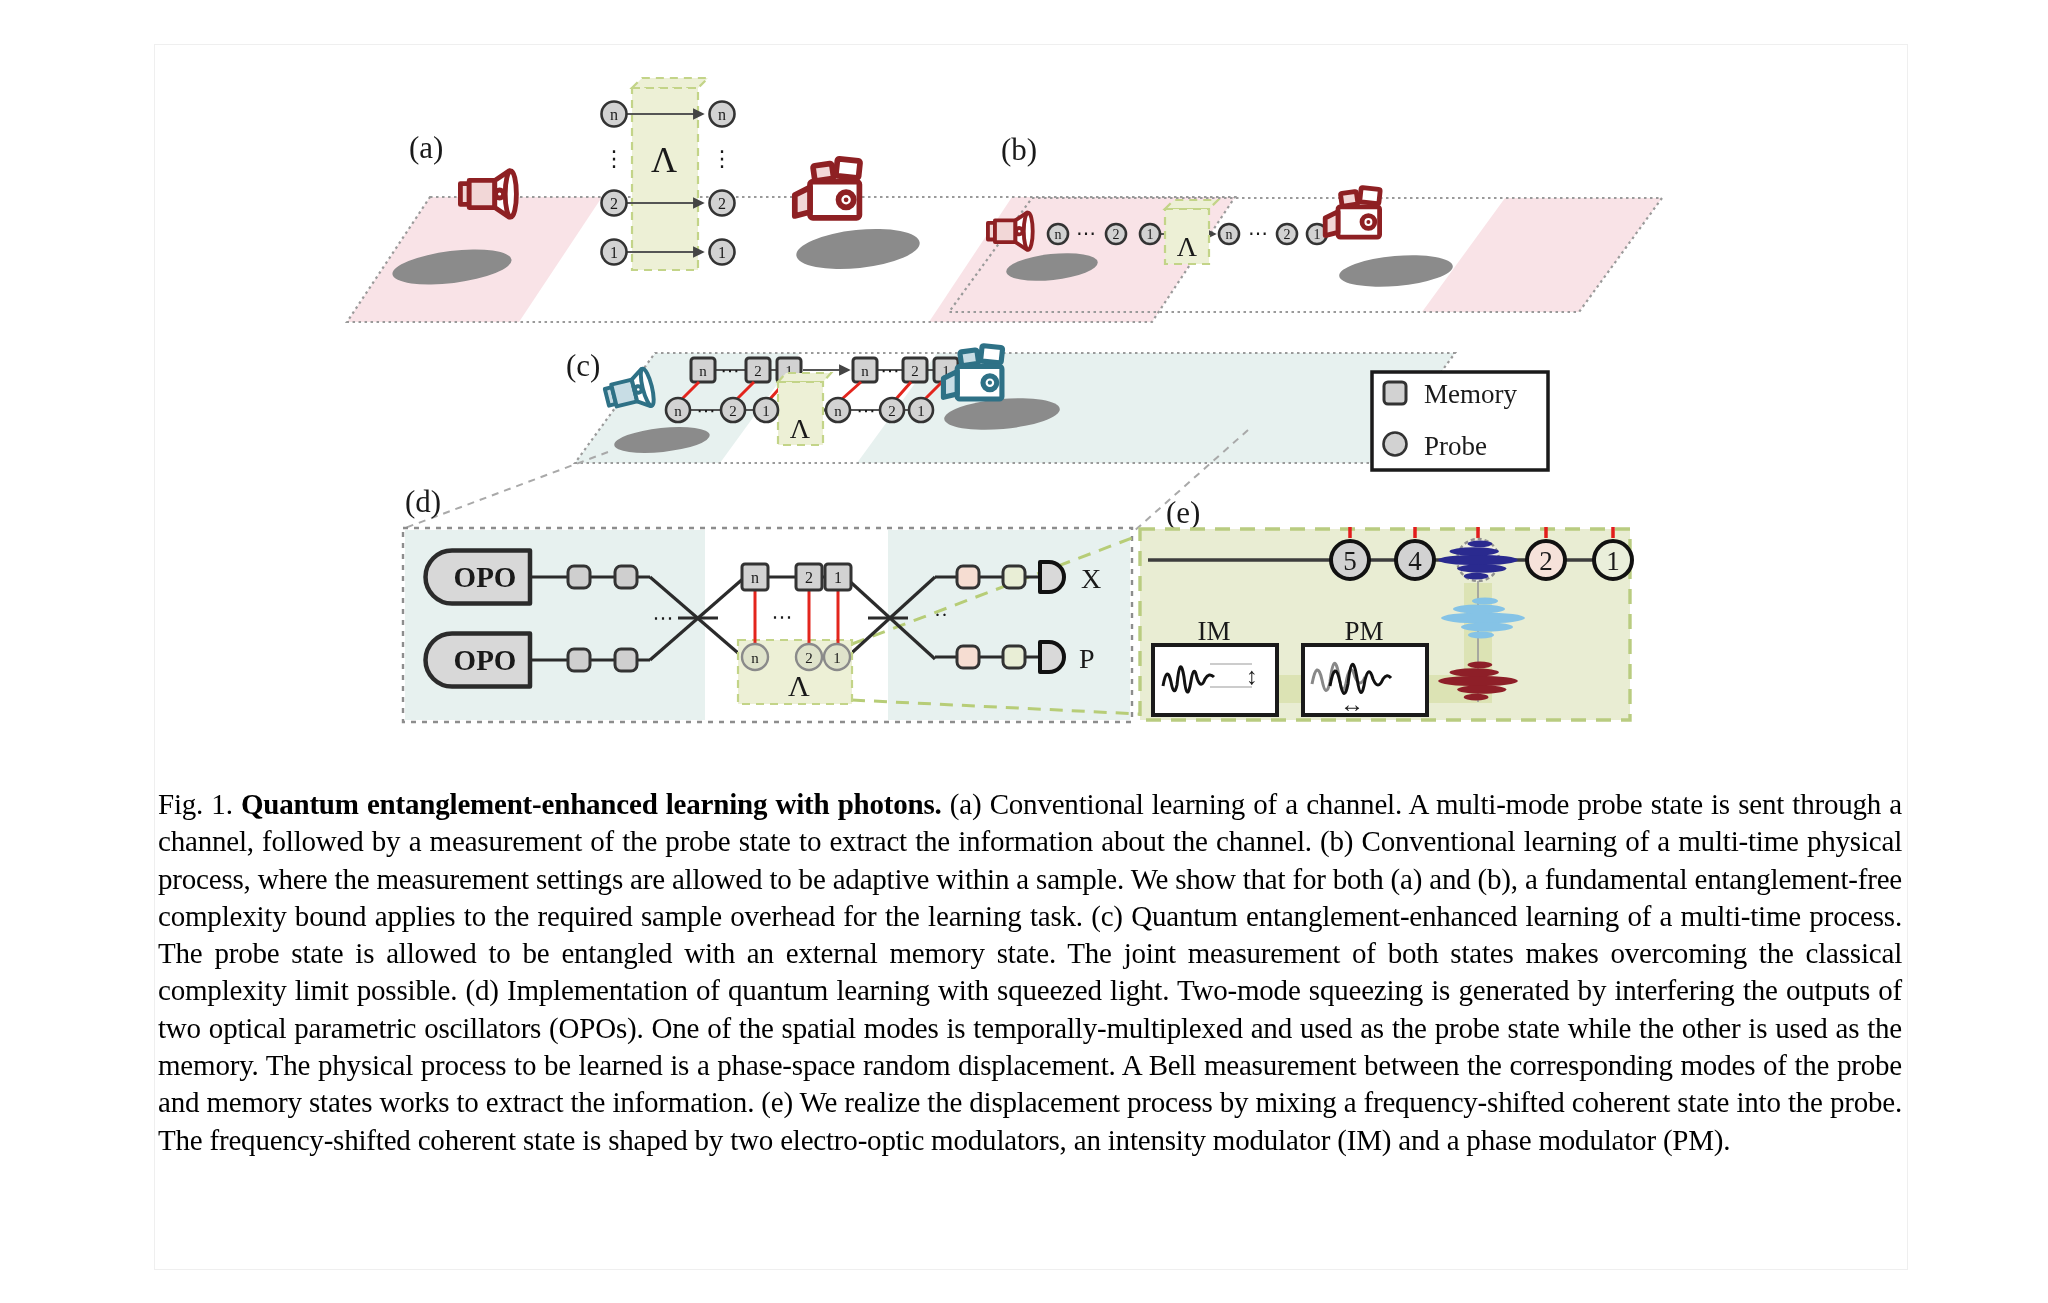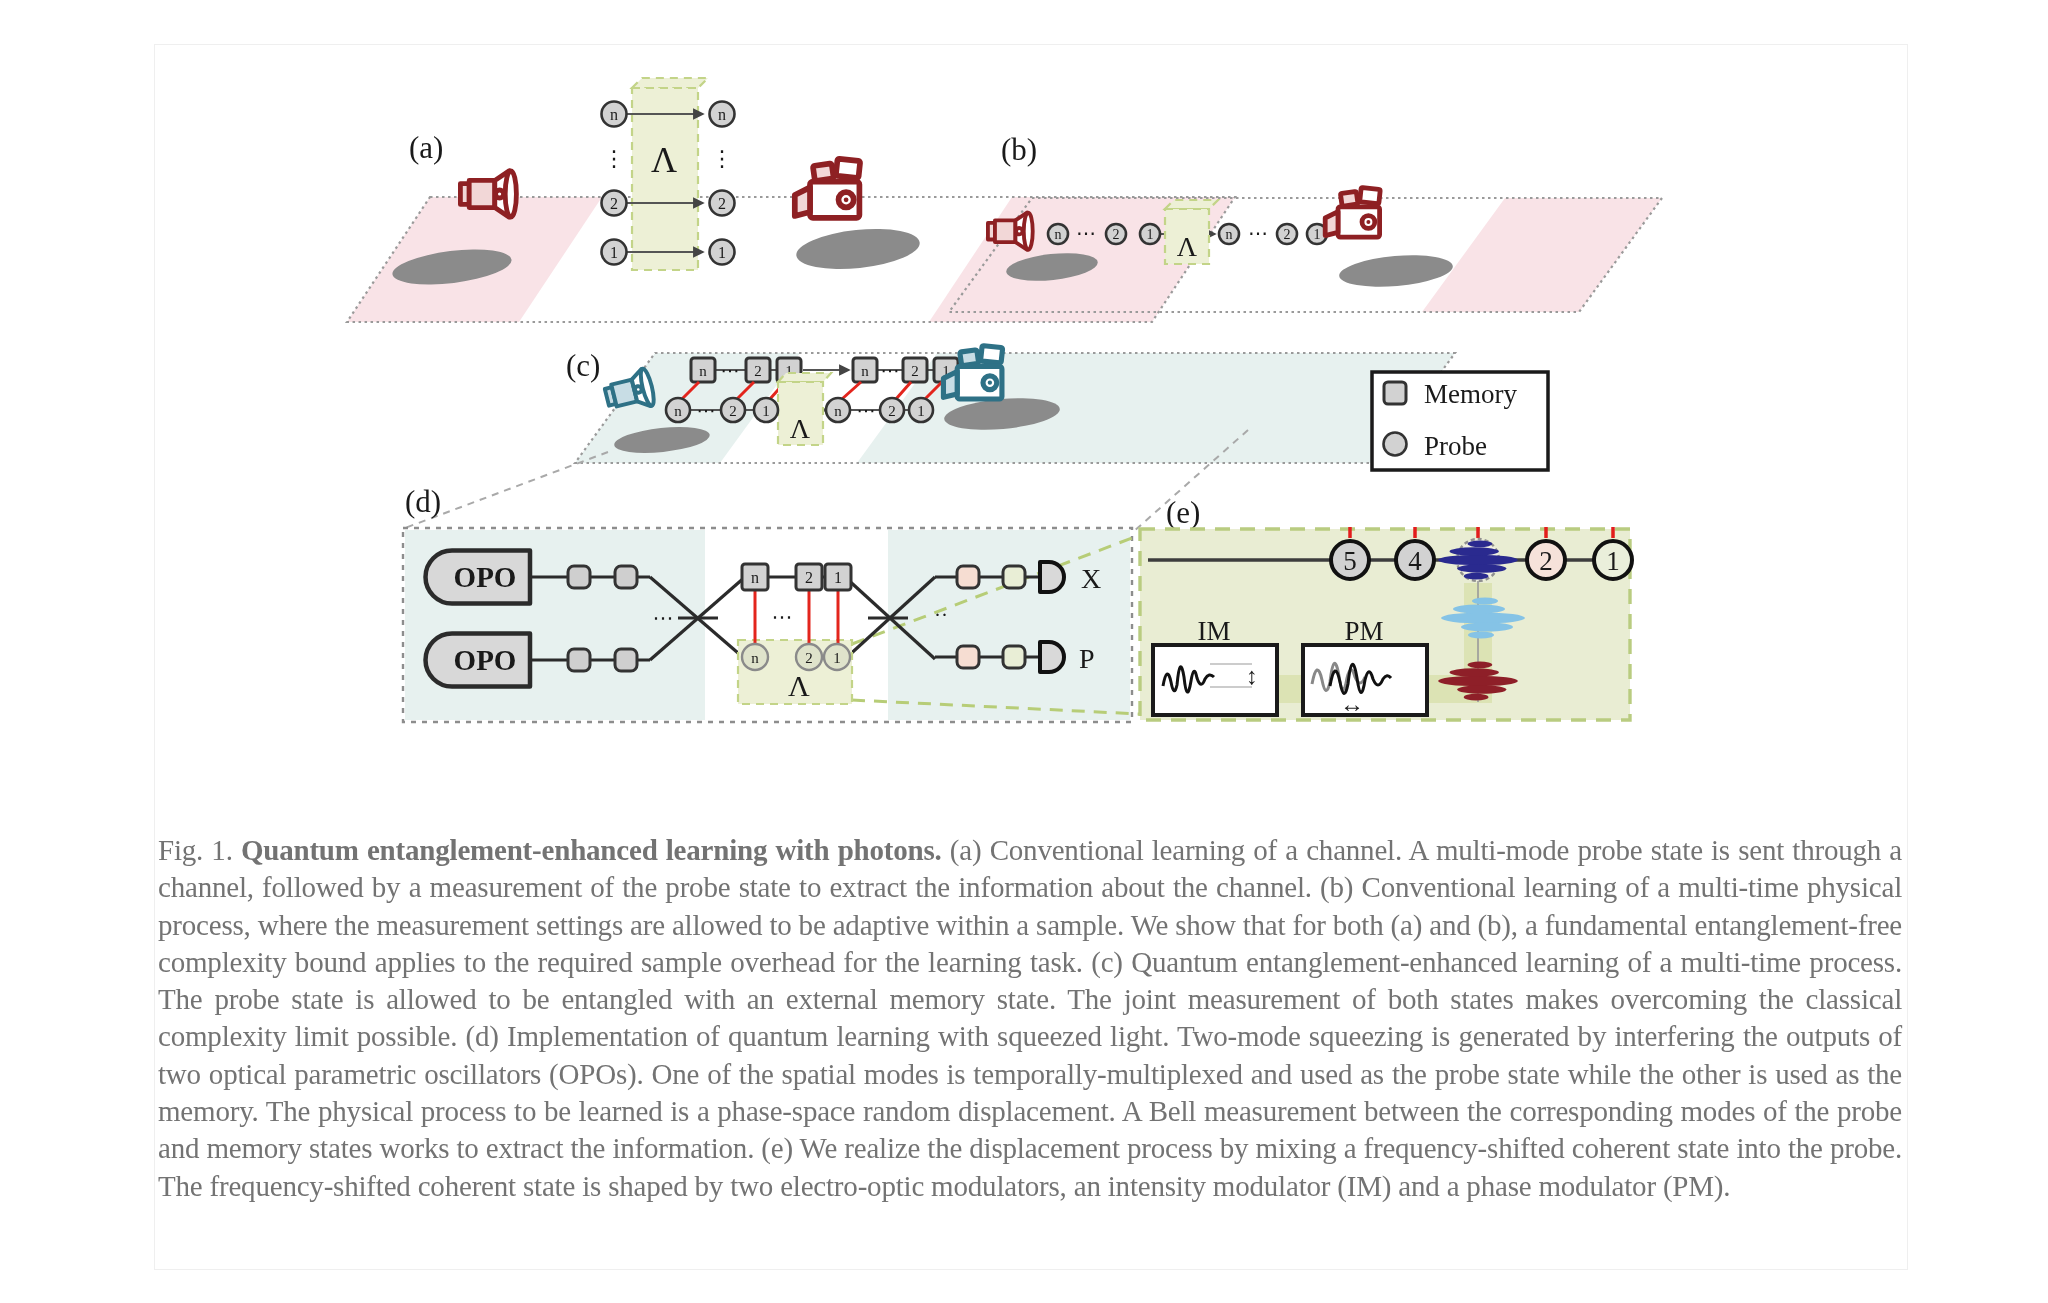--- a/index.html
+++ b/index.html
@@ -18,21 +18,21 @@
   .circ{fill:#d2d2d2;stroke:#333;stroke-width:2.6;}
   .thin{stroke:#555;stroke-width:1.8;fill:none;}
   .beam{stroke:#2b2b2b;stroke-width:3.2;fill:none;}
   .redlink{stroke:#e3251d;stroke-width:3;}
   .shadow{fill:#8b8b8b;}
   .dashcon{stroke:#a9a9a9;stroke-width:2;stroke-dasharray:7 6;fill:none;}
   .greencon{stroke:#b7cd77;stroke-width:3;stroke-dasharray:13 9;fill:none;}
   .comp{stroke:#333;stroke-width:3;}
   .caption{position:absolute;left:158px;top:786px;width:1744px;
            font-size:29px;line-height:37.3px;letter-spacing:-0.2px;
-           text-align:justify;color:#737373;margin-top:46px;}
+           text-align:justify;color:#000000;}
   .caption b{font-weight:bold;}
 </style>
 </head>
 <body>
 
 <div id="stage">
 <div id="page-edge"></div>
 
 <svg id="fig-svg" width="2048" height="780" viewBox="0 0 2048 780">
   <defs>

